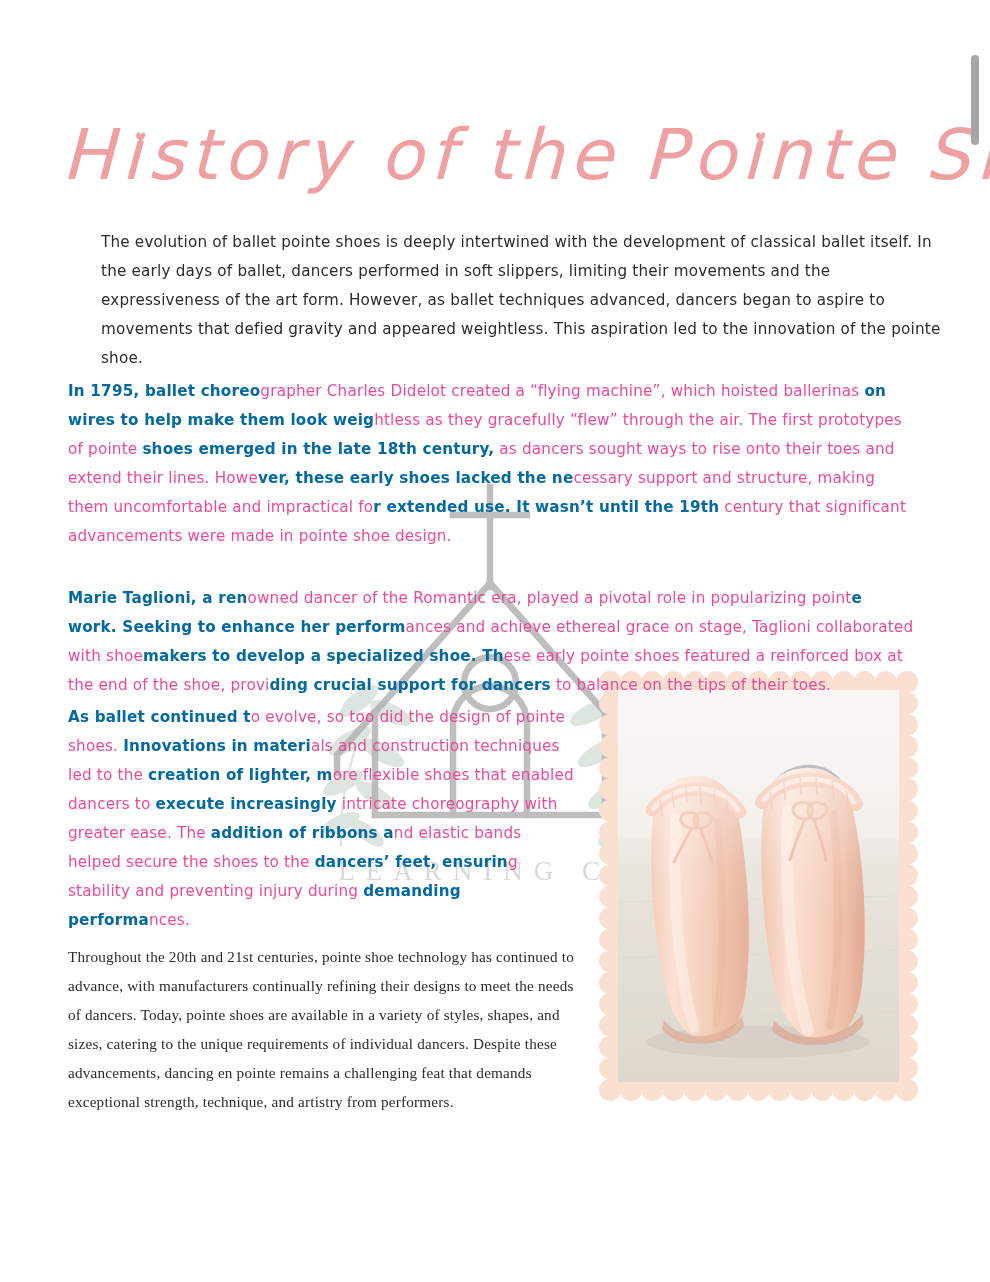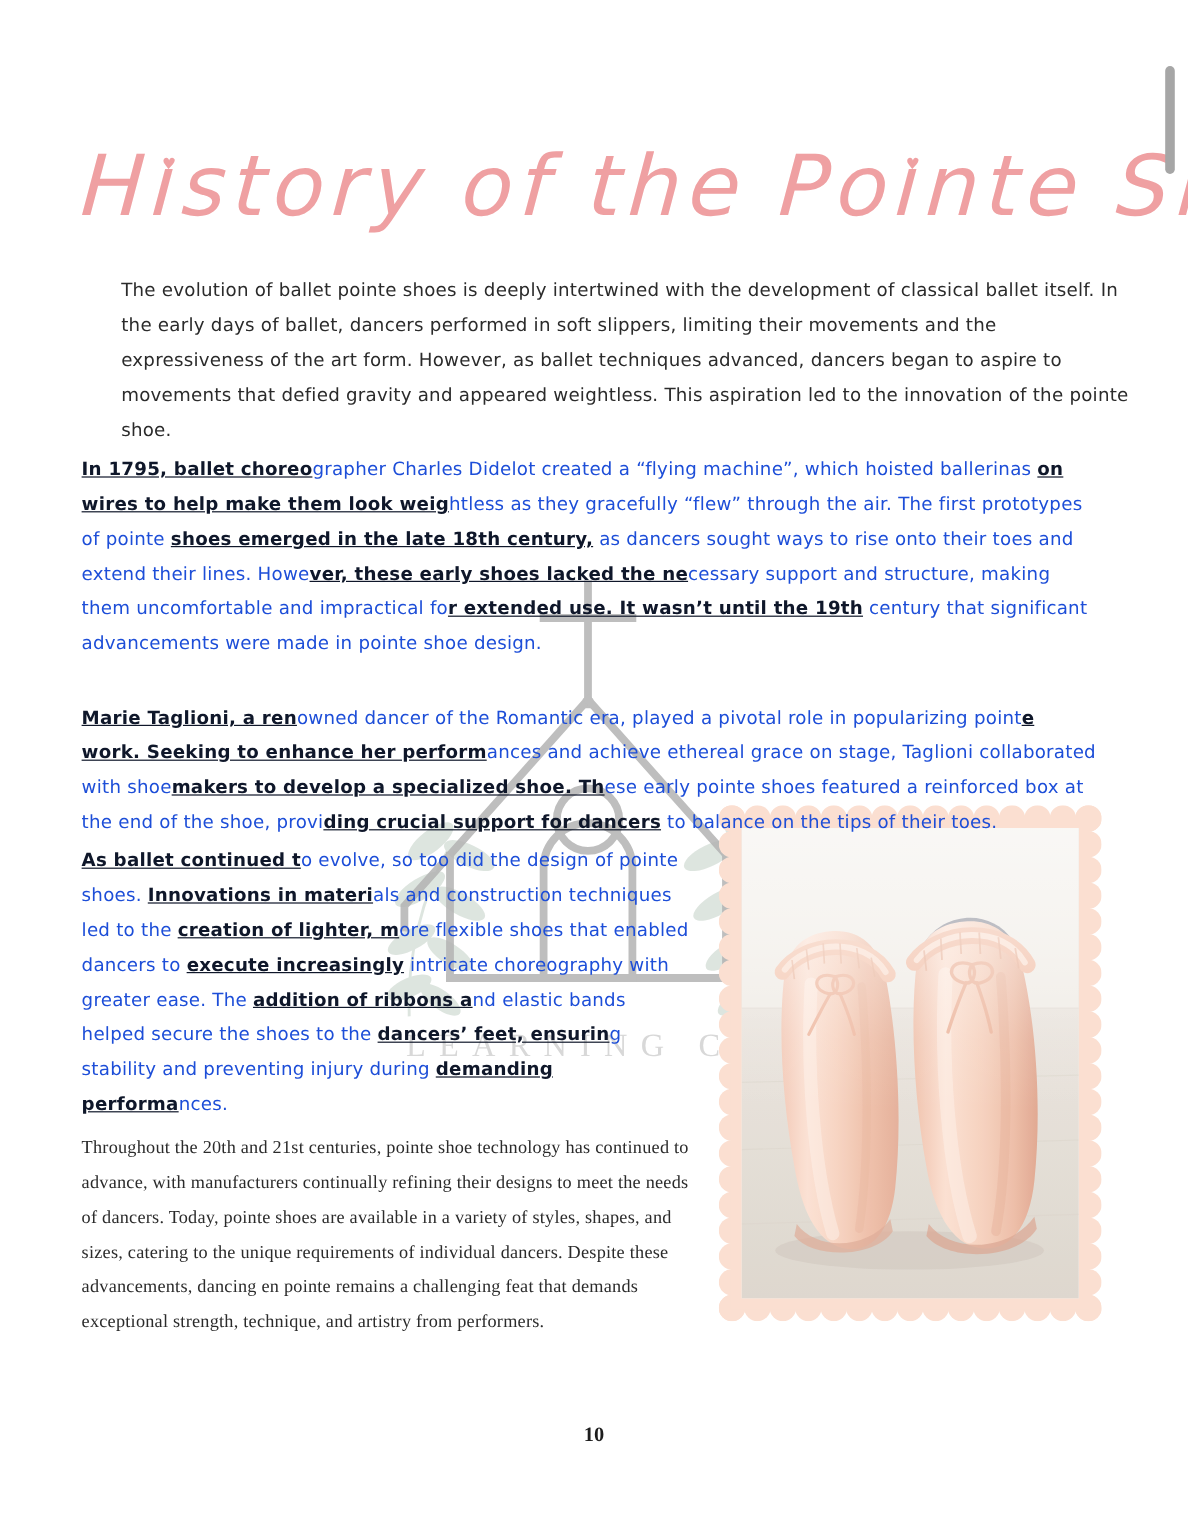--- a/index.html
+++ b/index.html
@@ -85,22 +85,22 @@
   .para {
     position: absolute;
     z-index: 3;
     font-family: "DejaVu Sans", sans-serif;
     font-size: 15.2px;
     line-height: 29px;
     color: #2b2b2b;
     letter-spacing: .2px;
     text-align: left;
   }
-  .para b    { font-weight: 700; color: #0f172a; text-decoration: underline; }
-  .para .lt  { color: #1d4ed8; font-weight: 400; }
+  .para b    { font-weight: 700; color: #0369a1; }
+  .para .lt  { color: #ec4899; font-weight: 400; }
 
   #p1 { left: 68px; top: 213px;  width: 846px; margin-left: 33px; }
   #p2 { left: 68px; top: 362px;  width: 848px; }
   #p3 { left: 68px; top: 569px;  width: 848px; }
   #p4 { left: 68px; top: 688px;  width: 510px; }
   #p5 { left: 68px; top: 927px;  width: 508px; font-family: Liberation Serif, serif; }
 
   
   #photo-frame {
     position: absolute;
@@ -433,19 +433,18 @@
                      C 230 360, 172 362, 154 340 Z" fill="#d8a18b" opacity=".7"></path>
           </g>
 
           <rect x="0" y="0" width="281" height="392" fill="#ffffff" opacity=".06"></rect>
         </g>
       </svg>
       <div id="photo-veil"></div>
     </div>
   </div>
 
-  <div id="pageno">10</div>
 
   <div id="scrollbar-track">
     <div id="scrollbar-thumb"></div>
   </div>
 
 </div>
 
 </body></html>

